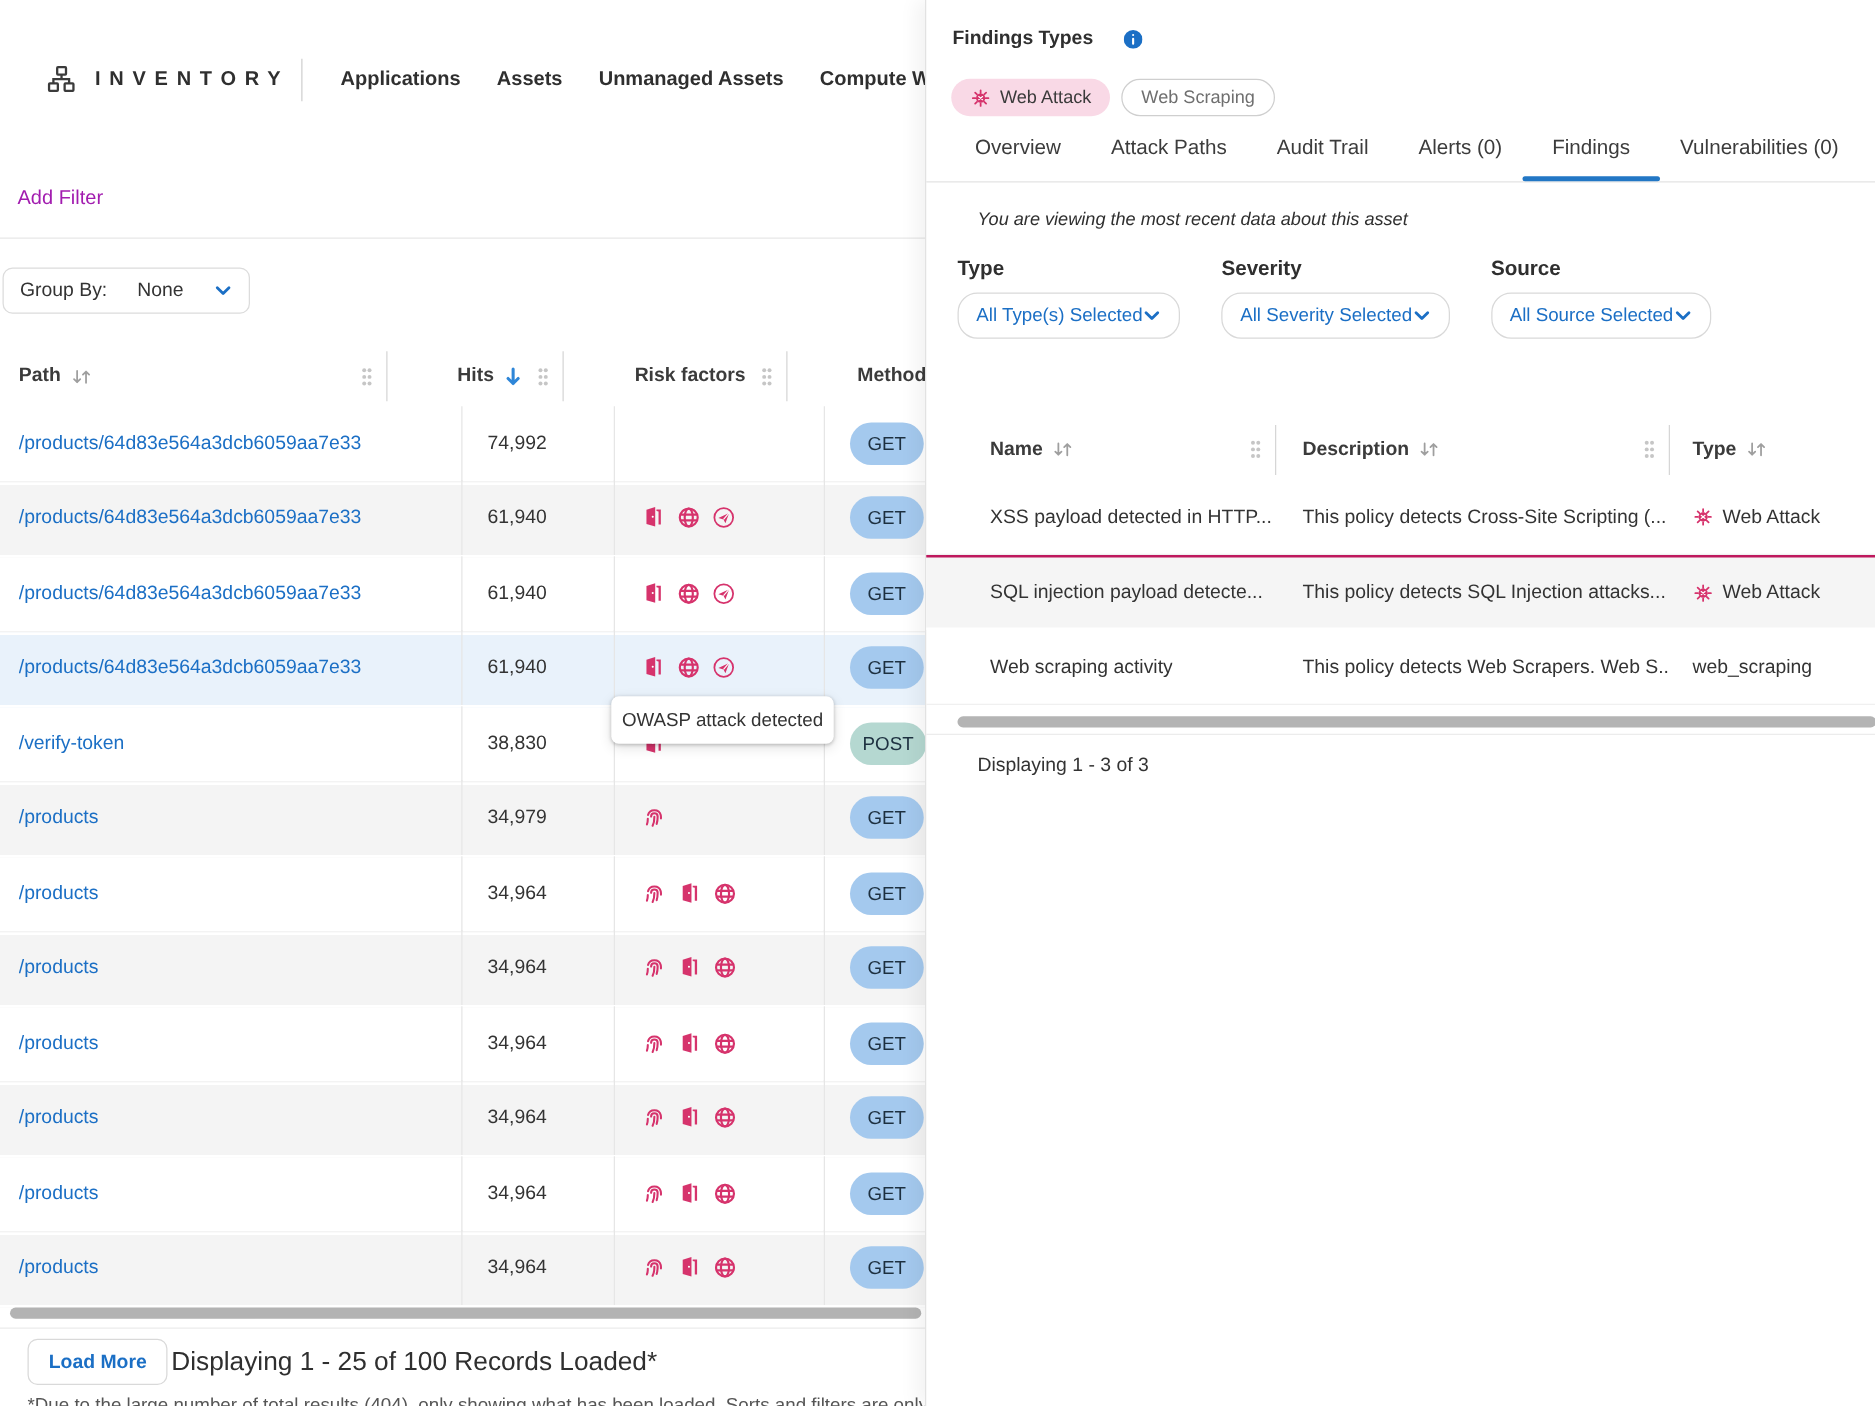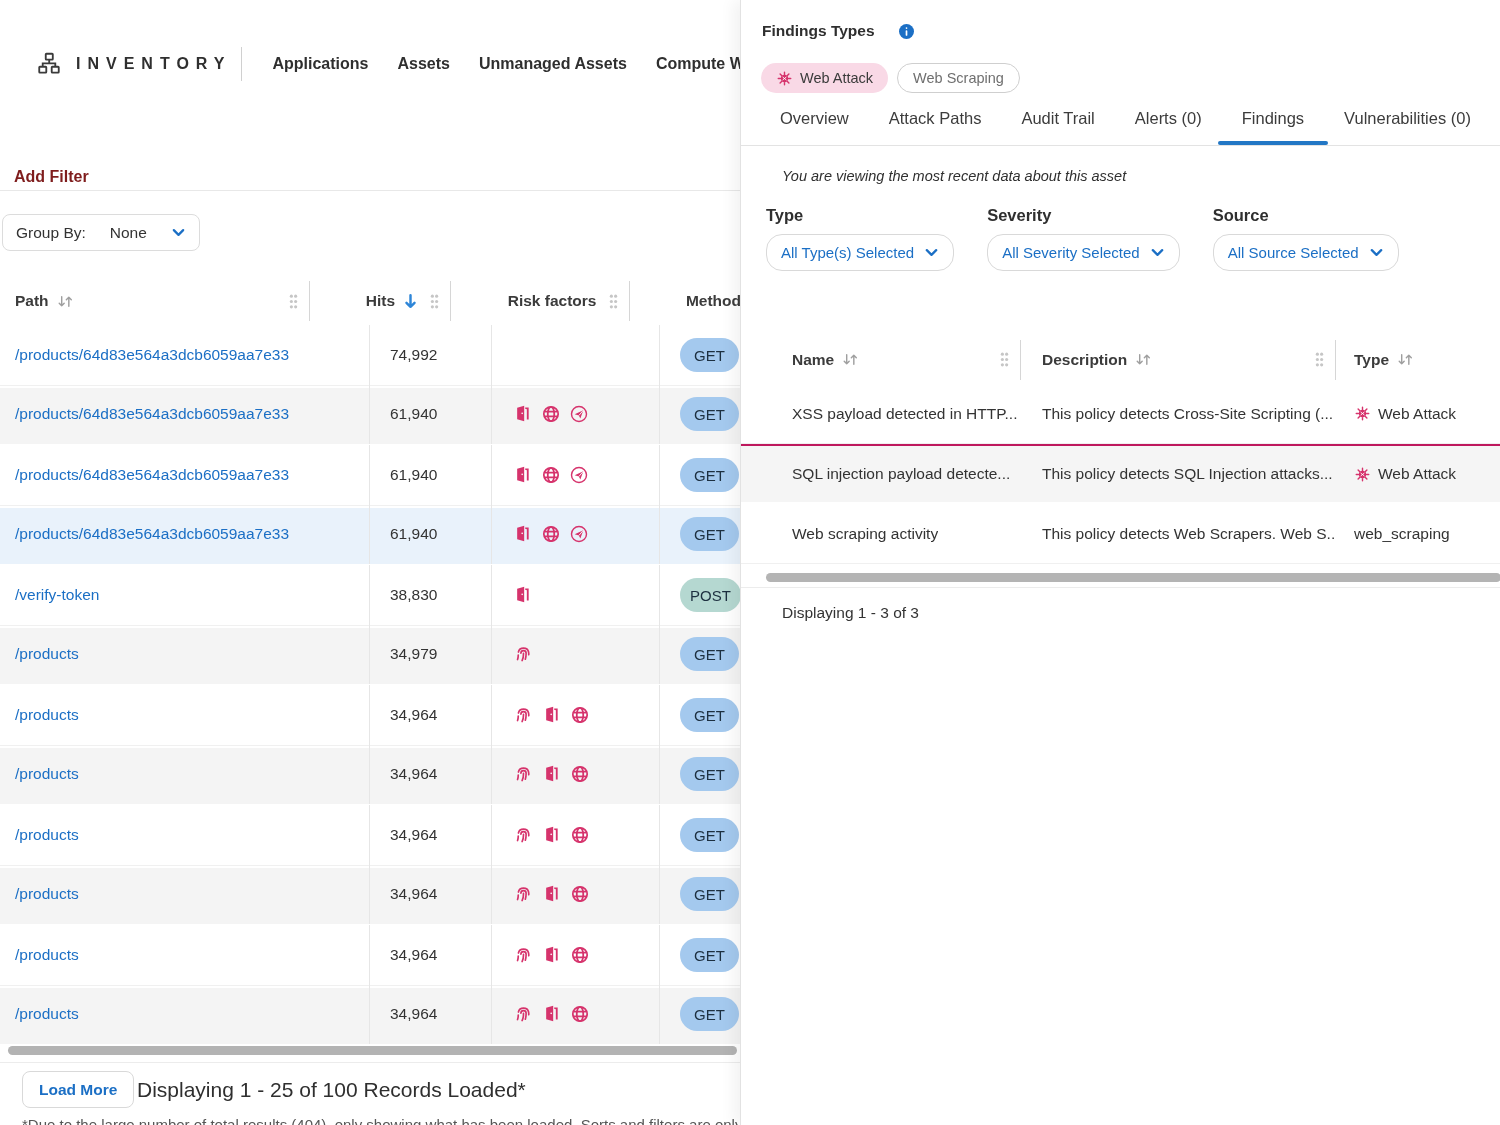--- a/index.html
+++ b/index.html
@@ -8,21 +8,21 @@
   .ic{display:inline-flex;align-items:center;justify-content:center;line-height:0;}
   .ic svg{display:block;}
 
   
   .lp{position:absolute;left:0;top:0;width:741px;height:1125px;background:#fff;}
   .topnav{position:absolute;left:36px;top:44px;display:flex;align-items:center;height:40px;}
   .brand{margin-left:14px;font-size:16px;font-weight:700;letter-spacing:7px;color:#2f2f2f;}
   .nav-div{width:1px;height:34px;background:#d0d0d0;margin-left:10px;}
   .navitems{display:flex;gap:29px;margin-left:30px;}
   .navitem{font-size:16px;font-weight:700;color:#2f2f2f;cursor:pointer;white-space:nowrap;}
-  .add-filter{position:absolute;left:14px;top:168px;font-size:16px;font-weight:700;color:#7f1d1d;cursor:pointer;}
+  .add-filter{position:absolute;left:14px;top:150px;font-size:16px;font-weight:400;color:#a21caf;cursor:pointer;}
   .lp-div1{position:absolute;left:0;top:190px;width:741px;border-top:1px solid #e8e8e8;}
   .groupby{position:absolute;left:2px;top:214px;height:37px;box-sizing:border-box;border:1px solid #dcdcdc;
            border-radius:8px;display:inline-flex;align-items:center;gap:24px;padding:0 13px;background:#fff;
            font-size:15.5px;color:#333;cursor:pointer;}
 
   
   .ptable{position:absolute;left:0;top:278px;width:741px;}
   .phead{display:flex;height:46px;align-items:center;gap:36px;}
   .hcell{display:flex;align-items:center;height:40px;box-sizing:border-box;}
   .hcell .lbl{font-size:15.5px;font-weight:700;color:#3b3b3b;white-space:nowrap;}
@@ -69,21 +69,21 @@
   .chip.unsel{background:#fff;border:1px solid #cfcfcf;color:#6f6f6f;}
   .tabs{position:absolute;left:0;top:107px;width:760px;height:39px;box-sizing:border-box;display:flex;gap:40px;
         padding-left:39px;border-bottom:1px solid #e3e3e3;align-items:flex-start;}
   .tab{font-size:16.5px;color:#3c3c3c;position:relative;padding-top:2px;cursor:pointer;white-space:nowrap;}
   .tab.active::after{content:'';position:absolute;left:-24px;right:-24px;bottom:-17px;height:4px;
                      background:#2277c5;border-radius:2px;}
   .notice{position:absolute;left:41px;top:168px;font-size:14.5px;font-style:italic;color:#2f2f2f;}
   .ffilters{position:absolute;left:25px;top:206px;display:flex;gap:33px;}
   .ffilter .flabel{font-size:16.5px;font-weight:700;color:#2f2f2f;margin-bottom:9px;}
   .fselect{height:37px;box-sizing:border-box;border:1px solid #d9d9d9;border-radius:16px;background:#fff;
-           display:inline-flex;align-items:center;gap:10px;padding:0 14px;font-size:15px;color:#1b6fc5;cursor:pointer;}
+           display:inline-flex;align-items:center;padding:0 14px;font-size:15px;color:#1b6fc5;cursor:pointer;}
 
   .ftable{position:absolute;left:0;top:335px;width:760px;}
   .fhead{display:flex;height:49px;align-items:center;}
   .fc-name{width:280px;padding-left:51px;}
   .fc-desc{width:315px;padding-left:21px;}
   .fc-type{width:165px;padding-left:18px;}
   .frows{position:absolute;top:49px;left:0;width:760px;}
   .frow{display:flex;height:60px;align-items:center;box-sizing:border-box;border-bottom:1px solid #f0f0f0;cursor:pointer;}
   .frow.alt{background:#f5f5f5;border-top:2px solid #be185d;border-bottom:2px solid #fff;}
   .frow .cell{display:flex;align-items:center;height:60px;box-sizing:border-box;font-size:15.5px;color:#333;}
@@ -577,20 +577,23 @@
                 </span>
               </span>
             </div>
             <div class="cell c-method">
               <span class="pill get">GET</span>
             </div>
           </div>
         </div>
     </div>
 
+    <div class="tooltip">
+      <span>OWASP attack detected</span>
+    </div>
 
     <div class="lp-hscroll"></div>
     <div class="lp-div2"></div>
     <button class="loadmore">Load More</button>
     <div class="lp-summary">Displaying 1 - 25 of 100 Records Loaded*</div>
     <div class="footnote">*Due to the large number of total results (404), only showing what has been loaded. Sorts and filters are only applied to th</div>
   </div>
 
   <div class="rp">
 

